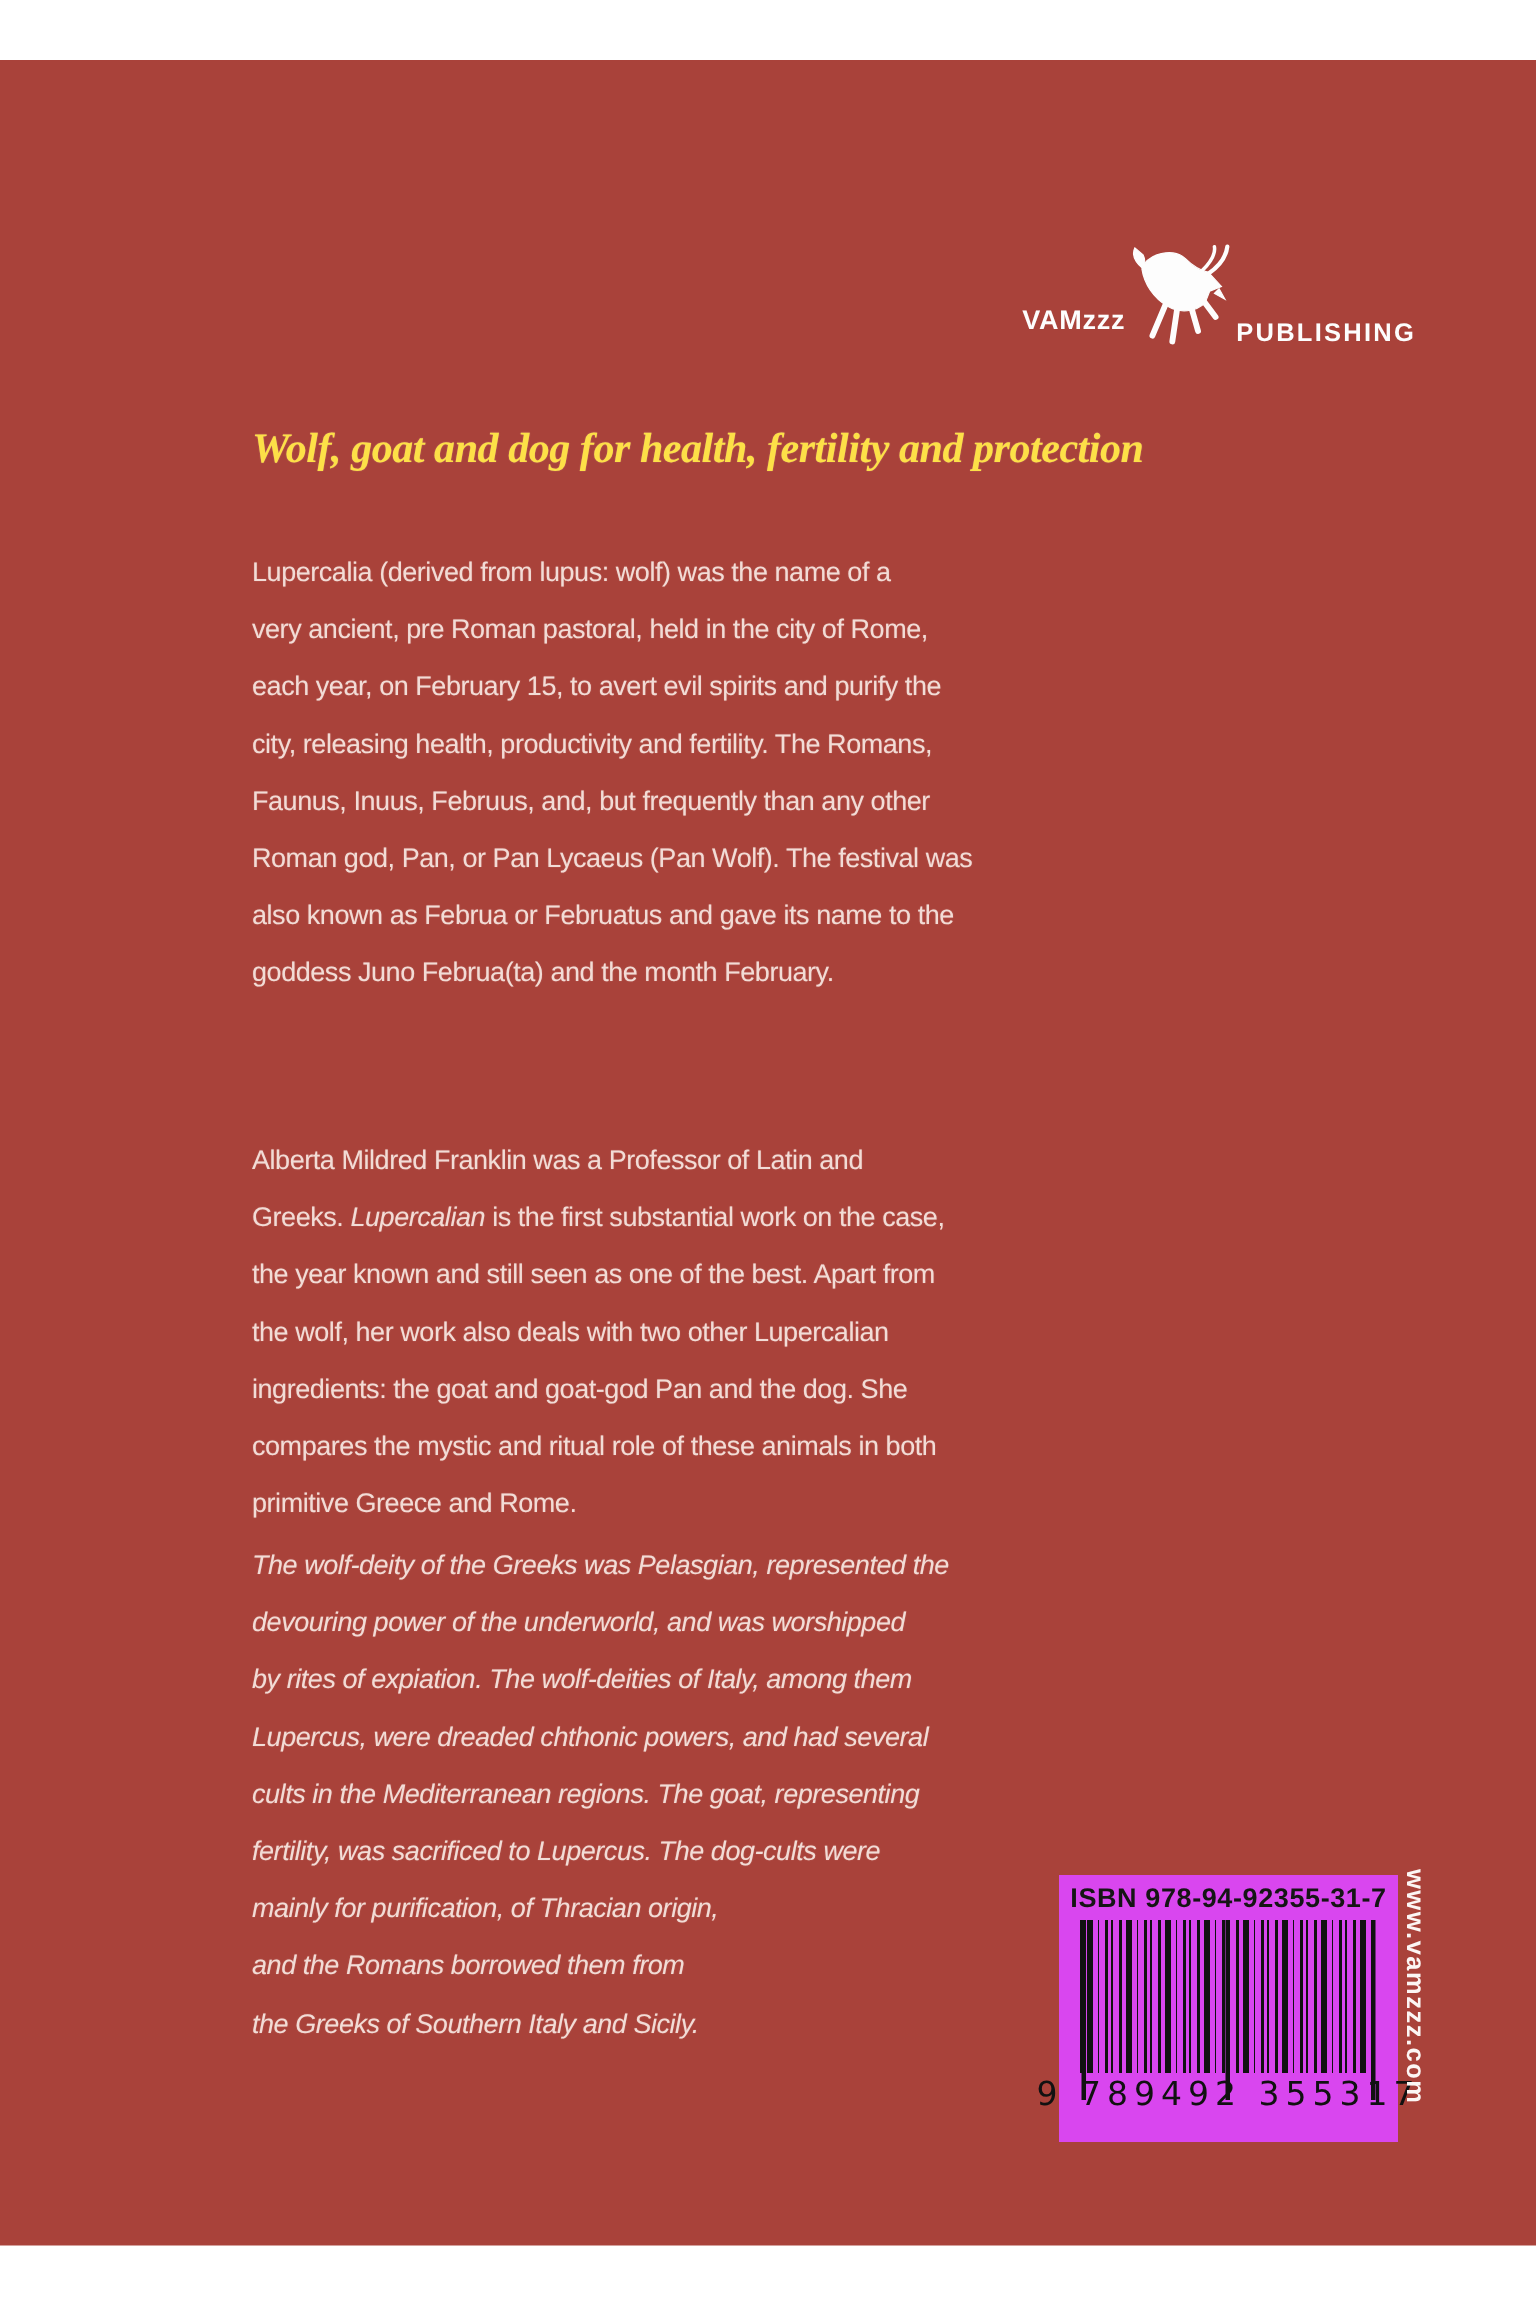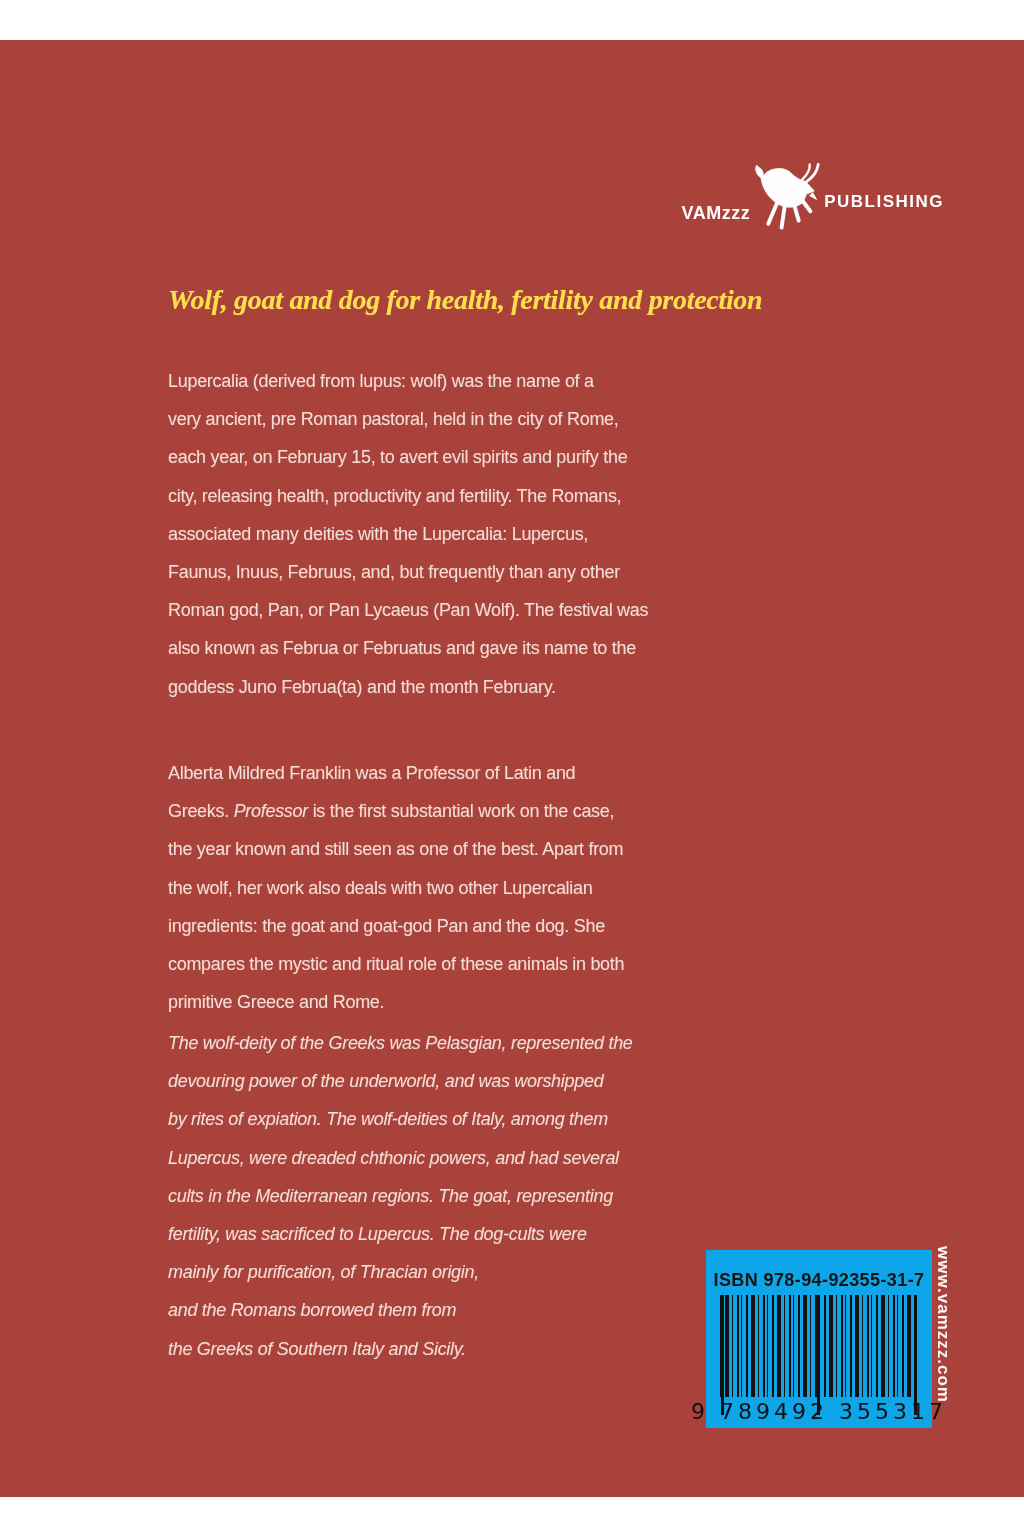--- a/index.html
+++ b/index.html
@@ -29,21 +29,21 @@
     font-weight: bold;
     font-size: 18px;
     letter-spacing: 0.5px;
     margin-bottom: 16px;
   }
   .logo .goat { width: 78px; height: 84px; margin: 0 -2px; }
   .logo .pub {
     font-weight: bold;
     font-size: 17px;
     letter-spacing: 1.5px;
-    margin-bottom: 28px;
+    margin-bottom: 8px;
   }
   
   .heading {
     position: absolute;
     left: 168px; top: 244px;
     margin: 0;
     font-family: "Liberation Serif", serif;
     font-style: italic;
     font-weight: bold;
     font-size: 28px;
@@ -64,26 +64,26 @@
   }
   .para .line { white-space: nowrap; }
   .p1 { top: 322px; }
   .p2 { top: 688px; margin-top: 26px; }
   .p3 { top: 984px; font-style: italic; }
   
   .barcode-box {
     position: absolute;
     left: 706px; top: 1210px;
     width: 226px; height: 178px;
-    background: #0ea5e9;
+    background: #d946ef;
     display: flex;
     flex-direction: column;
     align-items: center;
     box-sizing: border-box;
-    padding-top: 20px;
+    padding-top: 5px;
   }
   .isbn {
     font-size: 18px;
     font-weight: 600;
     letter-spacing: 0.4px;
     color: #151515;
     white-space: nowrap;
   }
   .bars {
     position: relative;
@@ -155,29 +155,28 @@
     <span class="pub">PUBLISHING</span>
   </div>
 
   <h1 class="heading">Wolf, goat and dog for health, fertility and protection</h1>
 
   <div class="para p1">
       <div class="line"><span>Lupercalia (derived from lupus: wolf) was the name of a</span></div>
       <div class="line"><span>very ancient, pre Roman pastoral, held in the city of Rome,</span></div>
       <div class="line"><span>each year, on February 15, to avert evil spirits and purify the</span></div>
       <div class="line"><span>city, releasing health, productivity and fertility. The Romans,</span></div>
-      <div class="line"><span>associated many deities with the Lupercalia: Lupercus,</span></div>
       <div class="line"><span>Faunus, Inuus, Februus, and, but frequently than any other</span></div>
       <div class="line"><span>Roman god, Pan, or Pan Lycaeus (Pan Wolf). The festival was</span></div>
       <div class="line"><span>also known as Februa or Februatus and gave its name to the</span></div>
       <div class="line"><span>goddess Juno Februa(ta) and the month February.</span></div>
     </div>
   <div class="para p2">
       <div class="line"><span>Alberta Mildred Franklin was a Professor of Latin and</span></div>
-      <div class="line"><span>Greeks. </span><span style="font-style: italic;">Professor</span><span> is the first substantial work on the case,</span></div>
+      <div class="line"><span>Greeks. </span><span style="font-style: italic;">Lupercalian</span><span> is the first substantial work on the case,</span></div>
       <div class="line"><span>the year known and still seen as one of the best. Apart from</span></div>
       <div class="line"><span>the wolf, her work also deals with two other Lupercalian</span></div>
       <div class="line"><span>ingredients: the goat and goat-god Pan and the dog. She</span></div>
       <div class="line"><span>compares the mystic and ritual role of these animals in both</span></div>
       <div class="line"><span>primitive Greece and Rome.</span></div>
     </div>
   <div class="para p3">
       <div class="line"><span>The wolf-deity of the Greeks was Pelasgian, represented the</span></div>
       <div class="line"><span>devouring power of the underworld, and was worshipped</span></div>
       <div class="line"><span>by rites of expiation. The wolf-deities of Italy, among them</span></div>

